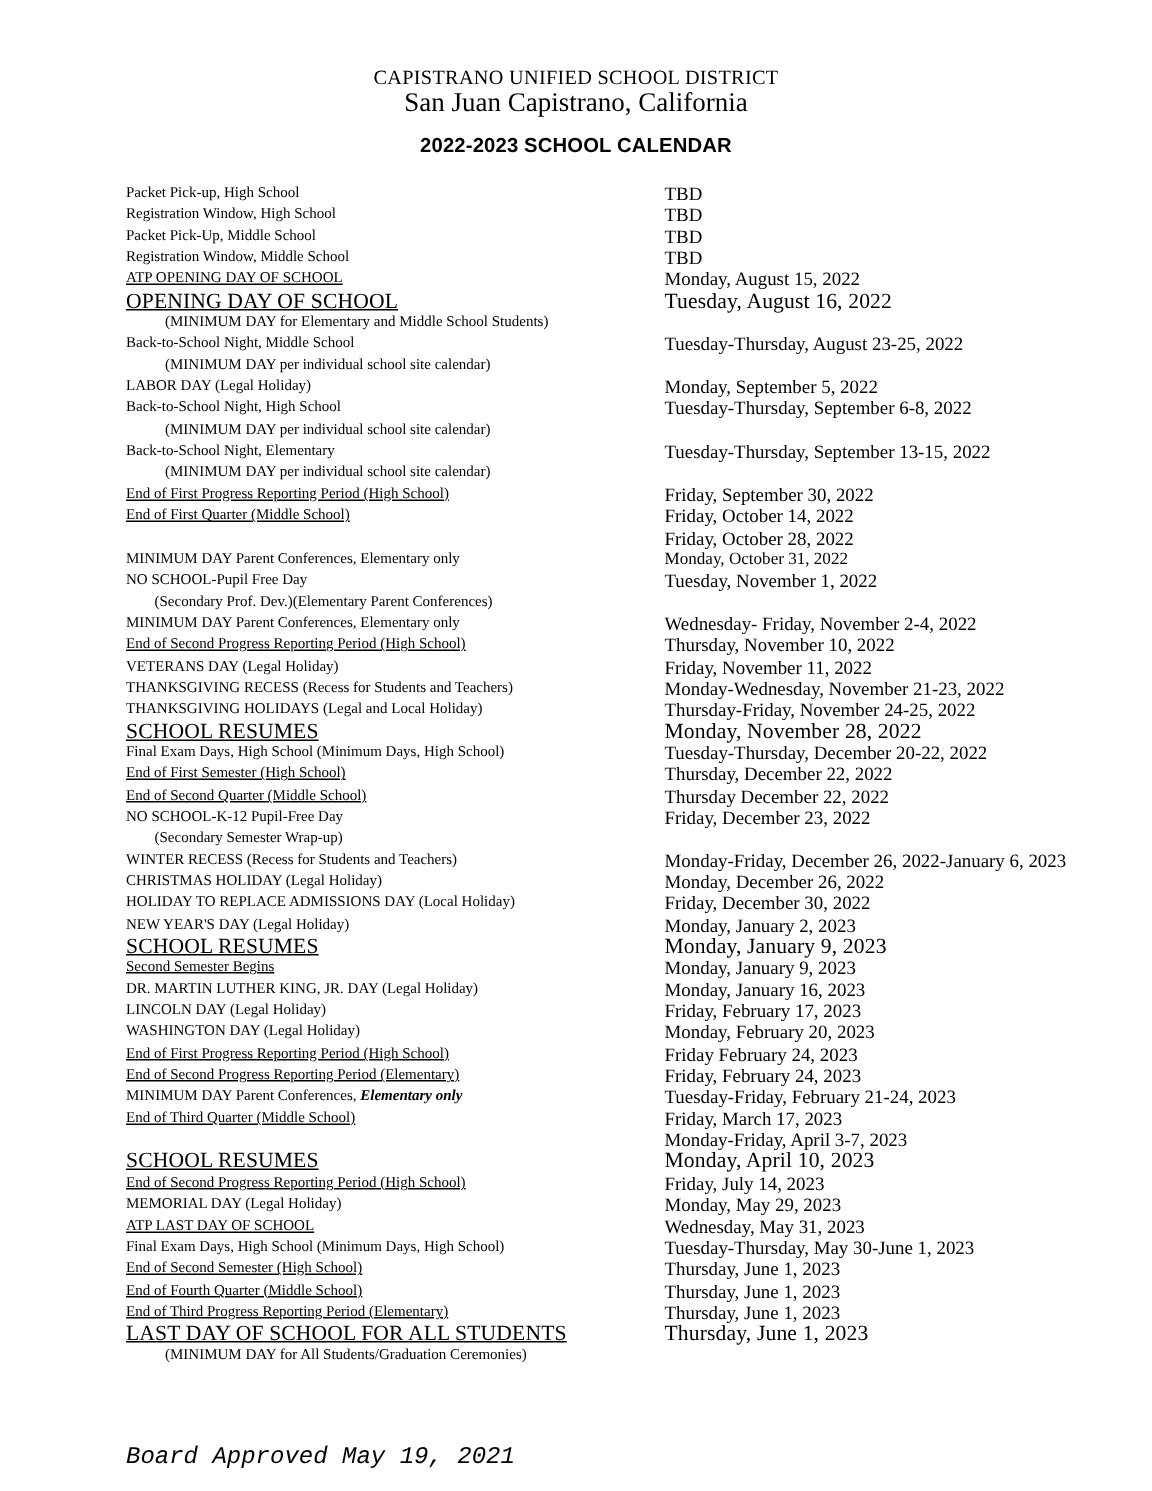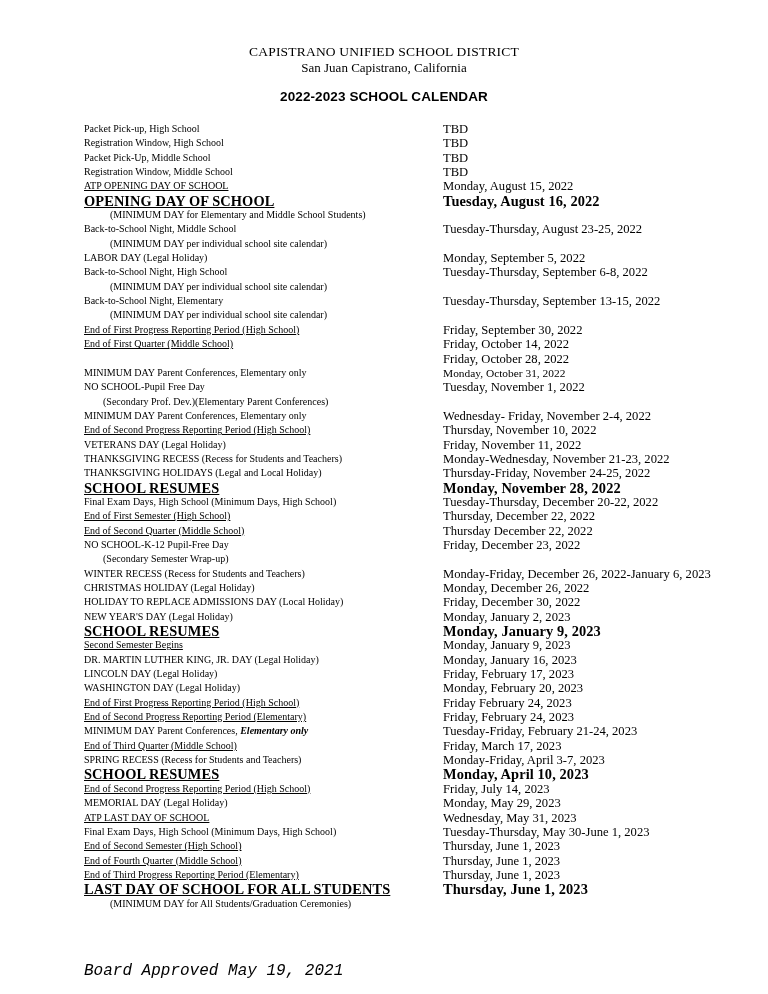--- a/index.html
+++ b/index.html
@@ -28,21 +28,21 @@
   .header {
     text-align: center;
     padding-top: 44px;
   }
   .district-name {
     font-size: 13.5px;
     letter-spacing: 0.2px;
     line-height: 16px;
   }
   .district-city {
-    font-size: 13px;
+    font-size: 18px;
     line-height: 16px;
   }
   .calendar-title {
     font-family: "Liberation Sans", "DejaVu Sans", sans-serif;
     font-weight: bold;
     font-size: 13.5px;
     letter-spacing: 0.1px;
     margin-top: 13px;
   }
 
@@ -69,21 +69,21 @@
   .date {
     position: absolute;
     left: 359px;
     top: 0;
     font-size: 12.6px;
     line-height: 14.35px;
   }
 
   
   .u  { text-decoration: underline; }
-  .b  { font-weight: bold; }
+  .b  { font-weight: normal; }
   .i  { }
   .big { font-size: 14.4px; }
   .sm  { font-size: 11.4px; }
   .ind { left: 19px; }
   .ind2 { left: 26px; }
 
   
   .label.b.u.big { letter-spacing: 0.1px; }
   .date.b.big { letter-spacing: 0.1px; }
 
@@ -281,21 +281,20 @@
     </div>
     <div class="row">
       <span class="label">MINIMUM DAY Parent Conferences, <span class="inline-bi">Elementary only</span></span>
       <span class="date">Tuesday-Friday, February 21-24, 2023</span>
     </div>
     <div class="row">
       <span class="label u">End of Third Quarter (Middle School)</span>
       <span class="date">Friday, March 17, 2023</span>
     </div>
     <div class="row">
-      <span class="label i">SPRING RECESS (Recess for Students and Teachers)</span>
       <span class="date i">Monday-Friday, April 3-7, 2023</span>
     </div>
     <div class="row">
       <span class="label b u big">SCHOOL RESUMES</span>
       <span class="date b big">Monday, April 10, 2023</span>
     </div>
     <div class="row">
       <span class="label u">End of Second Progress Reporting Period (High School)</span>
       <span class="date">Friday, July 14, 2023</span>
     </div>

